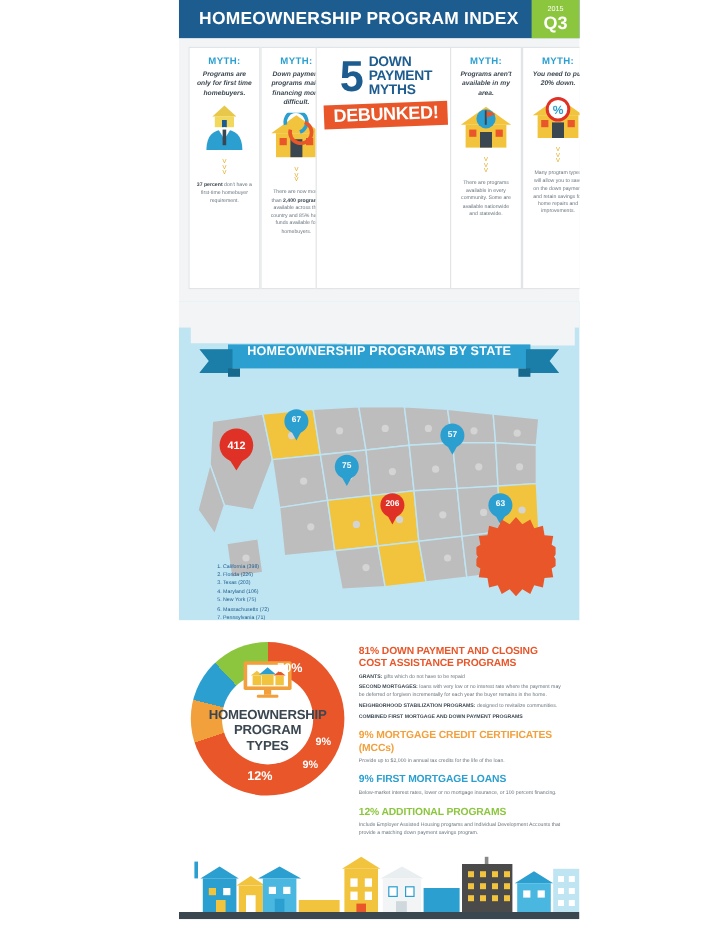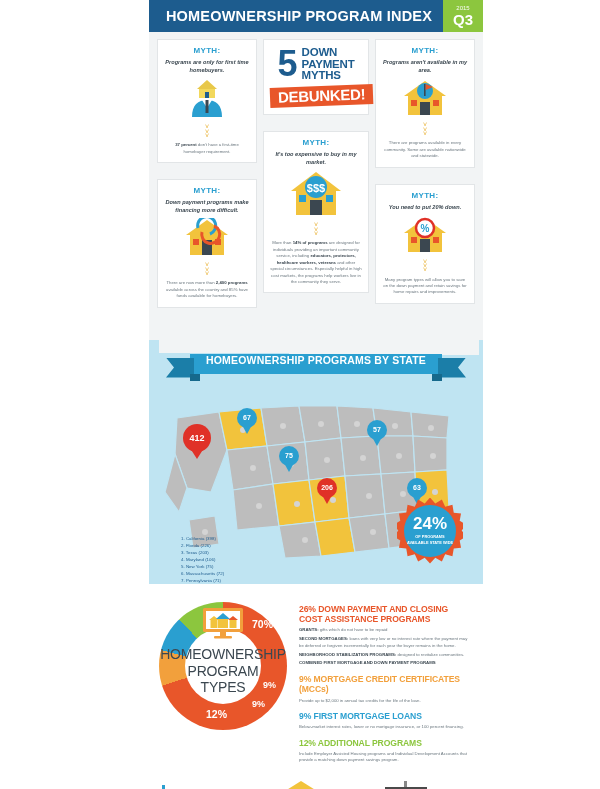--- a/index.html
+++ b/index.html
@@ -15,21 +15,21 @@
   
   .hdr{position:relative;height:32px;background:#1d5c8e;display:flex;align-items:center;}
   .hdr-title{flex:1;text-align:center;color:#fff;font-weight:bold;font-size:14.5px;letter-spacing:.2px;padding-left:6px;}
   .hdr-q{width:40px;height:32px;background:#8cc63e;color:#fff;display:flex;flex-direction:column;align-items:center;justify-content:center;line-height:1;}
   .hdr-year{font-size:6px;opacity:.95;margin-bottom:1px;}
   .hdr-qtr{font-size:15px;font-weight:bold;}
 
   
   .myths{position:relative;background:#f2f4f5;padding:7px 8px 10px 8px;}
   .myth-grid{display:flex;gap:6px;}
-  .col{display:flex;flex-direction:column;gap:16px;}
+  .col{display:flex;flex-direction:row;gap:0;}
   .col-l{width:100px;}
   .col-c{width:106px;}
   .col-r{width:100px;}
 
   .card{background:#fff;border:1px solid #e2e5e7;padding:6px 6px 7px;box-sizing:border-box;text-align:center;}
   .myth-label{color:#2a9fd0;font-weight:bold;font-size:8px;letter-spacing:.3px;margin-bottom:3px;}
   .myth-claim{font-style:italic;font-weight:bold;font-size:5.6px;color:#3b4750;line-height:1.45;margin-bottom:4px;}
   .myth-fact{font-size:4.3px;color:#6a767e;line-height:1.5;margin-top:4px;}
   .myth-fact b{color:#3b4750;}
   .chev{color:#e8b33c;font-size:7px;line-height:.62;margin:3px 0 1px;}
@@ -80,21 +80,21 @@
     clip-path:polygon(50% 0%,58% 9%,68% 3%,73% 14%,84% 11%,86% 23%,97% 24%,95% 35%,105% 41%,98% 50%,105% 59%,95% 65%,97% 76%,86% 77%,84% 89%,73% 86%,68% 97%,58% 91%,50% 100%,42% 91%,32% 97%,27% 86%,16% 89%,14% 77%,3% 76%,5% 65%,-5% 59%,2% 50%,-5% 41%,5% 35%,3% 24%,14% 23%,16% 11%,27% 14%,32% 3%,42% 9%);}
   .seal .inner{position:absolute;left:7px;top:7px;width:52px;height:52px;border-radius:50%;background:#2a9fd0;display:flex;flex-direction:column;align-items:center;justify-content:center;color:#fff;text-align:center;}
   .seal .pct{font-size:17px;font-weight:bold;line-height:1;}
   .seal .sub{font-size:3.9px;font-weight:bold;line-height:1.45;margin-top:2px;}
 
   
   .pie-sec{position:relative;background:#fff;padding:18px 10px 6px;display:flex;gap:8px;}
   .pie-box{width:132px;position:relative;}
   .donut{position:relative;width:128px;height:128px;border-radius:50%;}
   .donut .hole{position:absolute;left:26px;top:26px;width:76px;height:76px;background:#fff;border-radius:50%;display:flex;flex-direction:column;align-items:center;justify-content:flex-end;padding-bottom:8px;box-sizing:border-box;}
-  .hole-txt{font-weight:normal;font-size:14px;color:#3b4750;line-height:1.18;letter-spacing:-.2px;}
+  .hole-txt{font-weight:bold;font-size:11px;color:#3b4750;line-height:1.18;letter-spacing:-.2px;}
   .pl{position:absolute;color:#fff;font-weight:bold;font-size:10.5px;}
 
   .legend{flex:1;padding-top:2px;}
   .lg-h{font-weight:bold;font-size:8.6px;line-height:1.2;margin-bottom:3px;letter-spacing:-.1px;}
   .lg-b{font-size:4.3px;line-height:1.5;color:#6a767e;margin-bottom:2.5px;}
   .lg-b b{color:#3b4750;}
   .lg-group{margin-bottom:7px;}
 
   
   .city{position:relative;height:56px;background:#fff;}
@@ -356,24 +356,20 @@
           <li>6. Massachusetts (72)</li>
           <li>7. Pennsylvania (71)</li>
           <li>8. Colorado (68)</li>
           <li>9. Georgia (61)</li>
           <li>10. Washington (57)</li>
         </ul>
       </div>
 
       <div class="seal">
         <div class="star"></div>
-        <div class="inner">
-          <div class="pct">24%</div>
-          <div class="sub">OF PROGRAMS AVAILABLE STATE WIDE</div>
-        </div>
       </div>
     </div>
   </div>
 
   <div class="pie-sec">
     <div class="pie-box">
       <div class="donut" style="background:conic-gradient(#e8562a 0deg 252deg,#f2a03c 252deg 284.4deg,#2a9fd0 284.4deg 316.8deg,#8cc63e 316.8deg 360deg);">
         <div class="hole">
           <div style="margin-bottom:3px;">
             <svg width="44" height="32" viewBox="0 0 44 32">
@@ -387,29 +383,29 @@
                   <rect x="28.5" y="13" width="7" height="8" fill="#f2c33c"></rect>
               <rect x="19" y="25" width="6" height="4" fill="#f2a03c"></rect>
               <rect x="13" y="29" width="18" height="2.5" rx="1" fill="#f2a03c"></rect>
             </svg>
           </div>
           <div class="hole-txt">HOMEOWNERSHIP</div>
           <div class="hole-txt">PROGRAM</div>
           <div class="hole-txt">TYPES</div>
         </div>
       </div>
-      <div class="pl" style="left:93px;top:16px;">70%</div>
+      <div class="pl" style="left:72px;top:16px;">70%</div>
       <div class="pl" style="left:104px;top:78px;font-size:9px;">9%</div>
       <div class="pl" style="left:93px;top:97px;font-size:9px;">9%</div>
       <div class="pl" style="left:47px;top:106px;">12%</div>
     </div>
 
     <div class="legend">
       <div class="lg-group">
-        <div class="lg-h" style="color:#e8562a;">26% DOWN PAYMENT AND CLOSING COST ASSISTANCE PROGRAMS</div>
+        <div class="lg-h" style="color:#e8562a;">81% DOWN PAYMENT AND CLOSING COST ASSISTANCE PROGRAMS</div>
         <div class="lg-b"><b>GRANTS:</b><span> gifts which do not have to be repaid</span></div>
         <div class="lg-b"><b>SECOND MORTGAGES:</b><span> loans with very low or no interest rate where the payment may be deferred or forgiven incrementally for each year the buyer remains in the home.</span></div>
         <div class="lg-b"><b>NEIGHBORHOOD STABILIZATION PROGRAMS:</b><span> designed to revitalize communities.</span></div>
         <div class="lg-b"><b>COMBINED FIRST MORTGAGE AND DOWN PAYMENT PROGRAMS</b></div>
       </div>
       <div class="lg-group">
         <div class="lg-h" style="color:#f2a03c;">9% MORTGAGE CREDIT CERTIFICATES (MCCs)</div>
         <div class="lg-b">Provide up to $2,000 in annual tax credits for the life of the loan.</div>
       </div>
       <div class="lg-group">

